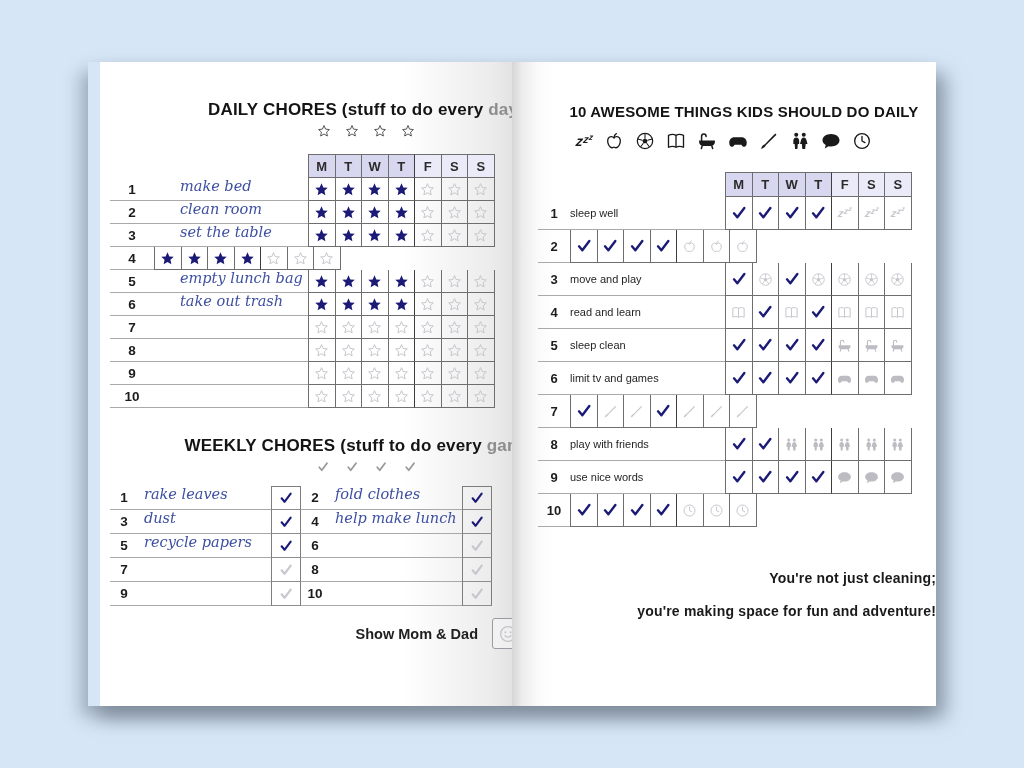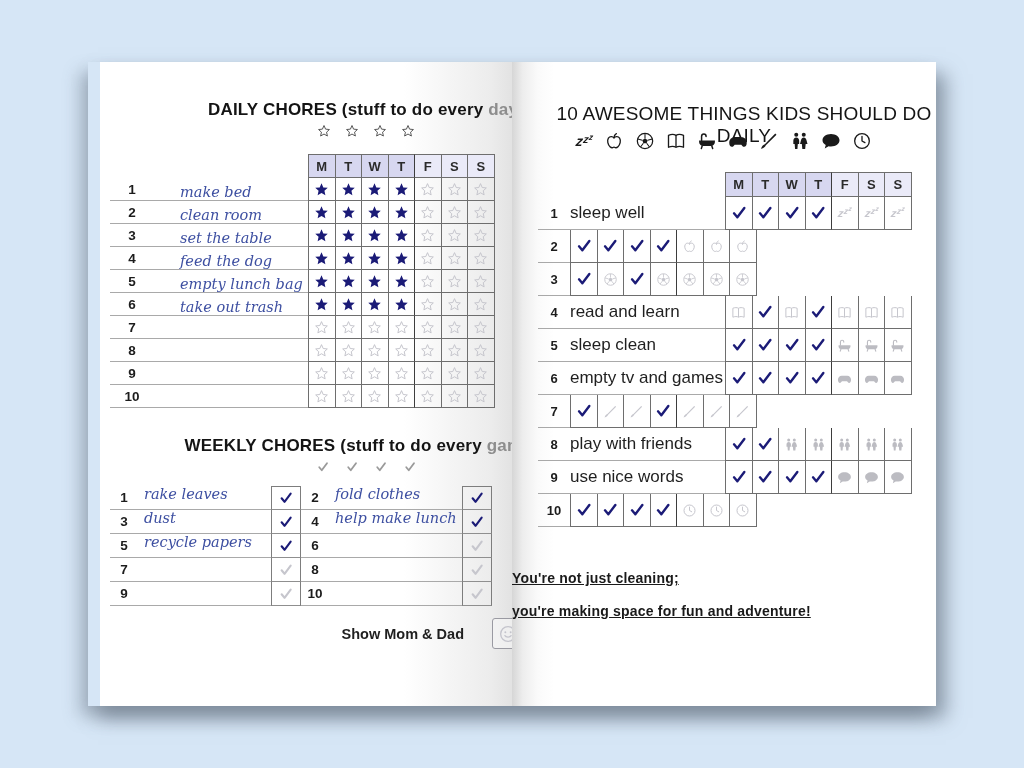--- a/index.html
+++ b/index.html
@@ -19,21 +19,21 @@
   .deco{position:absolute;width:100%;display:flex;justify-content:center;align-items:center;}
   .deco-stars{gap:14px;color:#4a4a4a;}
   .deco-checks{gap:17px;color:#9a9a9a;}
 
   
   .daily{position:absolute;left:10px;top:92px;}
   .d-row{display:flex;height:23px;}
   .d-row.head{height:24px;}
   .d-num{width:44px;display:flex;align-items:center;justify-content:center;
          font-weight:bold;font-size:13.5px;color:#1c1c1c;border-bottom:1.5px solid #a9a9a9;}
-  .d-label{width:154px;display:flex;align-items:flex-end;padding-left:26px;box-sizing:border-box;
+  .d-label{width:154px;display:flex;align-items:flex-start;padding-left:26px;box-sizing:border-box;
            border-bottom:1.5px solid #a9a9a9;}
   .head .d-num,.head .d-label{border-bottom:none;}
   .taskblue{font-family:"DejaVu Serif", serif;font-style:italic;font-size:14.5px;color:#3d4fa1;}
   .gcell{width:25.5px;display:flex;align-items:center;justify-content:center;
          border-left:1px solid #6e6e6e;border-bottom:1px solid #6e6e6e;box-sizing:content-box;}
   .gcell.last{border-right:1px solid #6e6e6e;}
   .gcell.heavy{border-left:1.8px solid #3d3d3d;}
   .hcell{border-top:1px solid #6e6e6e;font-weight:bold;font-size:13px;color:#2b2b2b;}
   .hcell.wd{background:#d7d7f0;}
   .hcell.we{background:#eaeaf8;}
@@ -42,42 +42,42 @@
   .weekly{position:absolute;left:10px;top:424px;width:382px;}
   .w-row{display:flex;height:24px;}
   .w-num{width:28px;display:flex;align-items:center;justify-content:center;font-weight:bold;
          font-size:13.5px;color:#1c1c1c;border-bottom:1.5px solid #a9a9a9;}
   .w-label{flex:1;display:flex;padding-left:6px;box-sizing:border-box;
            border-bottom:1.5px solid #a9a9a9;}
   .w-check{width:28px;display:flex;align-items:center;justify-content:center;
            border:1px solid #7d7d7d;border-top:none;border-bottom:1.5px solid #8f8f8f;}
   .w-row:first-child .w-check{border-top:1px solid #7d7d7d;}
 
-  .show-row{position:absolute;top:556px;right:37px;display:flex;align-items:center;gap:28px;}
+  .show-row{position:absolute;top:556px;right:37px;display:flex;align-items:center;gap:14px;}
   .show-label{font-weight:bold;font-size:14.5px;color:#1f1f1f;}
   .smiley-box{width:29px;height:29px;border:1.5px solid #9a9aa2;border-radius:3px;
               display:flex;align-items:center;justify-content:center;color:#c4c4cc;background:rgba(255,255,255,.4);}
 
   
-  .r-title{position:absolute;width:100%;top:41px;text-align:center;font-weight:normal;
-           font-size:19px;color:#141414;letter-spacing:.2px;padding-left:20px;}
+  .r-title{position:absolute;width:100%;top:41px;text-align:center;font-weight:bold;
+           font-size:15px;color:#141414;letter-spacing:.2px;padding-left:20px;}
   .icon-strip{position:absolute;width:100%;top:69px;display:flex;justify-content:center;
               align-items:center;gap:11px;color:#1a1a1a;}
   .rtable{position:absolute;left:26px;top:110px;}
   .r-row{display:flex;height:33px;}
   .r-row.head{height:25px;}
   .r-sp{width:187px;}
   .r-num{width:32px;display:flex;align-items:center;justify-content:center;font-weight:bold;
          font-size:13px;color:#1c1c1c;border-bottom:1.5px solid #a9a9a9;}
-  .r-label{width:155px;display:flex;align-items:center;font-size:17px;color:#1f1f1f;
+  .r-label{width:155px;display:flex;align-items:center;font-size:11px;color:#1f1f1f;
            border-bottom:1.5px solid #a9a9a9;}
   .head .r-sp{border:none;}
 
-  .footer{position:absolute;width:100%;top:508px;text-align:left;font-weight:bold;
-          font-size:14px;color:#1a1a1a;text-decoration:underline;}
+  .footer{position:absolute;width:100%;top:508px;text-align:right;font-weight:bold;
+          font-size:14px;color:#1a1a1a;}
   .footer div{margin-bottom:17px;letter-spacing:.2px;}
 
   
   .navy{color:#1b1b77;}
   .lite{color:#c6c6cd;}
   .lite2{color:#bcbcc2;}
   .cellc{display:flex;align-items:center;justify-content:center;}
 
   .zzz{font-style:italic;font-weight:bold;display:inline-block;transform:skewX(-8deg);line-height:1;}
   .zzz i{font-style:italic;display:inline-block;}
@@ -239,23 +239,20 @@
               </svg>
             </div>
             <div class="gcell cellc lite last">
               <svg viewBox="0 0 24 24" width="15" height="15">
                 <path d="M12 2.6 L14.7 8.8 L21.3 9.5 L16.4 14 L17.8 20.6 L12 17.2 L6.2 20.6 L7.6 14 L2.7 9.5 L9.3 8.8 Z" fill="none" stroke="currentColor" stroke-width="1.6" stroke-linejoin="round"></path>
               </svg>
             </div>
           </div>
           <div class="d-row">
             <div class="d-num">4</div>
-            <div class="d-label">
-              <span class="taskblue">feed the dog</span>
-            </div>
             <div class="gcell cellc navy">
               <svg viewBox="0 0 24 24" width="15" height="15">
                 <path d="M12 2 L14.9 8.6 L22 9.3 L16.7 14.1 L18.2 21.2 L12 17.5 L5.8 21.2 L7.3 14.1 L2 9.3 L9.1 8.6 Z" fill="currentColor"></path>
               </svg>
             </div>
             <div class="gcell cellc navy">
               <svg viewBox="0 0 24 24" width="15" height="15">
                 <path d="M12 2 L14.9 8.6 L22 9.3 L16.7 14.1 L18.2 21.2 L12 17.5 L5.8 21.2 L7.3 14.1 L2 9.3 L9.1 8.6 Z" fill="currentColor"></path>
               </svg>
             </div>
@@ -770,20 +767,21 @@
             </div>
             <div class="gcell cellc lite last">
               <svg viewBox="0 0 24 24" width="15" height="15">
                 <path d="M12 8.2 C10.4 6 6.8 6.2 5.3 8.6 C3.4 11.6 4.7 16.5 7.2 18.8 C8.6 20.1 10.2 20.3 11.4 19.5 C11.8 19.3 12.2 19.3 12.6 19.5 C13.8 20.3 15.4 20.1 16.8 18.8 C19.3 16.5 20.6 11.6 18.7 8.6 C17.2 6.2 13.6 6 12 8.2 Z" fill="none" stroke="currentColor" stroke-width="1.6"></path>
                 <path d="M12 8 C12 5.6 13 4.2 14.8 3.2" fill="none" stroke="currentColor" stroke-width="1.6" stroke-linecap="round"></path>
               </svg>
             </div>
           </div>
           <div class="r-row">
             <div class="r-num">3</div>
+            <div class="r-label">move and play</div>
             <div class="gcell cellc navy">
               <svg viewBox="0 0 24 24" width="16" height="16">
                 <path d="M4.5 12.5 L9.5 18.5 L20 4.5" fill="none" stroke="currentColor" stroke-width="3.6" stroke-linecap="round" stroke-linejoin="round"></path>
               </svg>
             </div>
             <div class="gcell cellc lite">
               <svg viewBox="0 0 24 24" width="15" height="15">
                 <circle cx="12" cy="12" r="9.2" fill="none" stroke="currentColor" stroke-width="1.5"></circle>
                 <path d="M12 8.6 L15.2 11 L14 14.7 L10 14.7 L8.8 11 Z" fill="currentColor"></path>
                 <path d="M12 8.6 V3 M15.2 11 L20.6 9.5 M14 14.7 L17.4 19.2 M10 14.7 L6.6 19.2 M8.8 11 L3.4 9.5" stroke="currentColor" stroke-width="1.3"></path>
@@ -907,21 +905,21 @@
             <div class="gcell cellc lite2 last">
               <svg viewBox="0 0 24 24" width="15" height="15">
                 <path d="M2.5 11.5 H21.5 V13.2 C21.5 15.9 19.3 18 16.7 18 H7.3 C4.7 18 2.5 15.9 2.5 13.2 Z" fill="currentColor"></path>
                 <path d="M6.2 18 L5.2 21 M17.8 18 L18.8 21" stroke="currentColor" stroke-width="1.8" stroke-linecap="round"></path>
                 <path d="M5.5 11.5 V6.5 C5.5 4.8 6.7 3.5 8.2 3.5 C9.7 3.5 10.9 4.8 10.9 6.5" fill="none" stroke="currentColor" stroke-width="1.8" stroke-linecap="round"></path>
               </svg>
             </div>
           </div>
           <div class="r-row">
             <div class="r-num">6</div>
-            <div class="r-label">empty tv and games</div>
+            <div class="r-label">limit tv and games</div>
             <div class="gcell cellc navy">
               <svg viewBox="0 0 24 24" width="16" height="16">
                 <path d="M4.5 12.5 L9.5 18.5 L20 4.5" fill="none" stroke="currentColor" stroke-width="3.6" stroke-linecap="round" stroke-linejoin="round"></path>
               </svg>
             </div>
             <div class="gcell cellc navy">
               <svg viewBox="0 0 24 24" width="16" height="16">
                 <path d="M4.5 12.5 L9.5 18.5 L20 4.5" fill="none" stroke="currentColor" stroke-width="3.6" stroke-linecap="round" stroke-linejoin="round"></path>
               </svg>
             </div>

